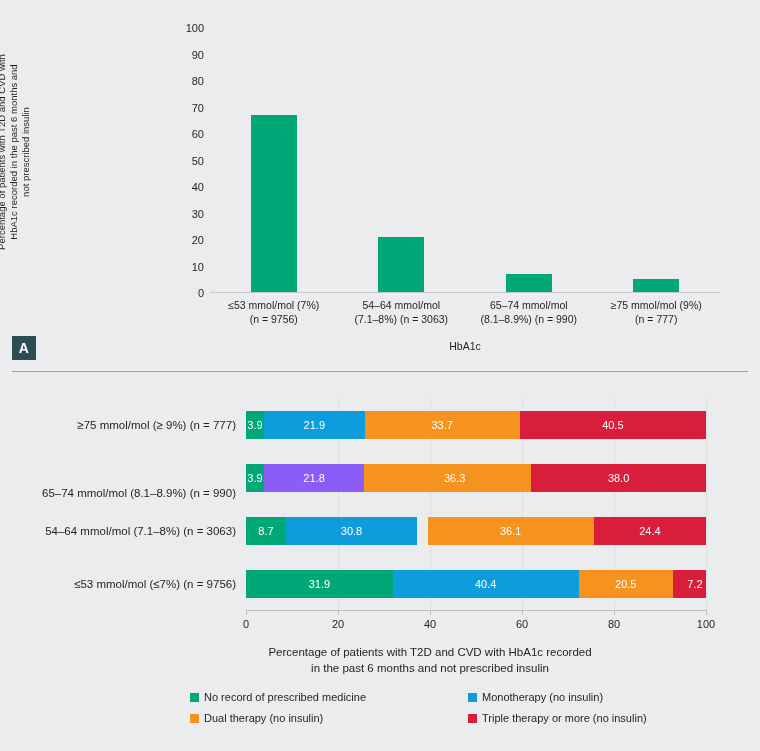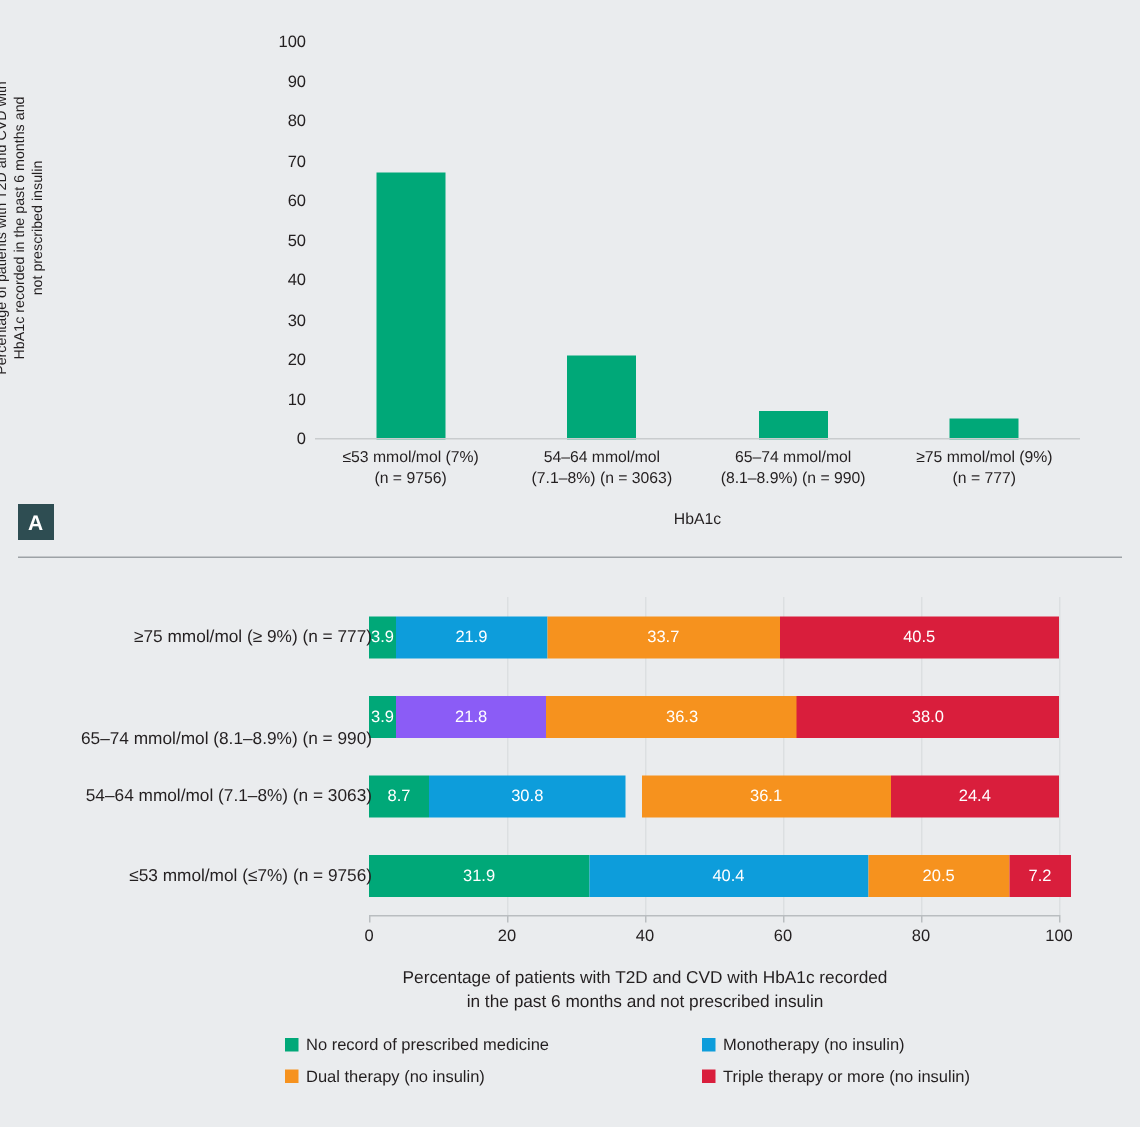--- a/index.html
+++ b/index.html
@@ -191,21 +191,20 @@
 
   .b-ylabel {
     position: absolute;
     width: 240px;
     left: 0px;
     text-align: right;
     font-size: 11.5px;
     color: #231f20;
     transform: translateY(-50%);
     white-space: nowrap;
-    padding-left: 12px;
   }
 
   .b-xtick {
     position: absolute;
     top: 246px;
     width: 40px;
     text-align: center;
     font-size: 11px;
     color: #231f20;
   }
@@ -328,21 +327,21 @@
         <div class="b-row" style="top: 118.5px;">
           <div class="b-seg" style="left: 0px; width: 40.02px; background: rgb(0, 168, 120);">8.7</div>
           <div class="b-seg" style="left: 40.02px; width: 131px; background: rgb(13, 157, 219);">30.8</div>
           <div class="b-seg" style="left: 181.7px; width: 166.06px; background: rgb(246, 146, 30);">36.1</div>
           <div class="b-seg" style="left: 347.76px; width: 112.24px; background: rgb(217, 30, 60);">24.4</div>
         </div>
         <div class="b-row" style="top: 171.5px;">
           <div class="b-seg" style="left: 0px; width: 146.74px; background: rgb(0, 168, 120);">31.9</div>
           <div class="b-seg" style="left: 146.74px; width: 185.84px; background: rgb(13, 157, 219);">40.4</div>
           <div class="b-seg" style="left: 332.58px; width: 94.3px; background: rgb(246, 146, 30);">20.5</div>
-          <div class="b-seg" style="left: 426.88px; width: 41px; background: rgb(217, 30, 60);">7.2</div>
+          <div class="b-seg" style="left: 426.88px; width: 22px; background: rgb(217, 30, 60); padding-left: 11px;">7.2</div>
         </div>
       </div>
     <div id="b-axisline"></div>
 
     <div id="b-xtitle">
       <div>Percentage of patients with T2D and CVD with HbA1c recorded</div>
       <div>in the past 6 months and not prescribed insulin</div>
     </div>
 
     <div id="b-legend">

